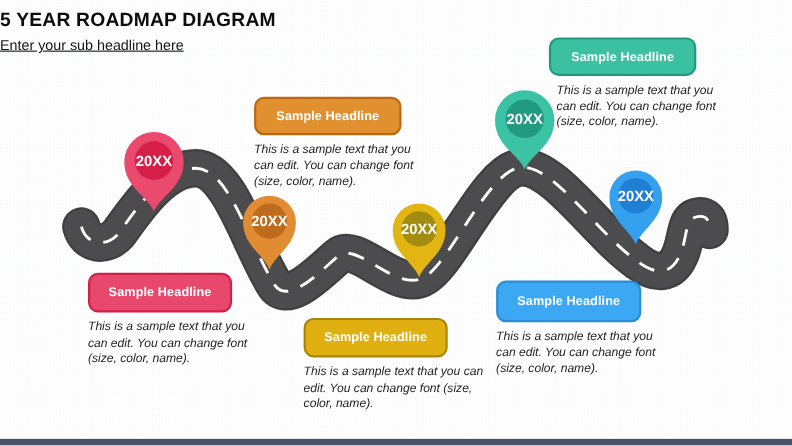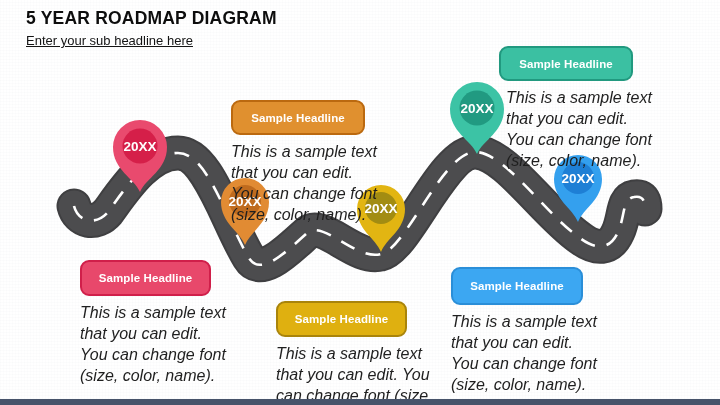--- a/index.html
+++ b/index.html
@@ -4,35 +4,35 @@
 <style>
   html,body{margin:0;padding:0;}
   body{font-family:"Liberation Sans", sans-serif; background:#e9e9e9;}
   .slide{
     position:relative; width:720px; height:405px; overflow:hidden;
     background-color:#ffffff;
     background-image:
       repeating-linear-gradient(0deg, rgba(120,130,150,0.025) 0 1px, transparent 1px 3px),
       repeating-linear-gradient(90deg, rgba(120,130,150,0.02) 0 1px, transparent 1px 3px);
   }
-  .slide-header{position:absolute; left:26px; top:8px; width:560px;}
+  .slide-header{position:absolute; left:0; top:8px; width:560px;}
   .slide-title{margin:0; font-size:17.5px; font-weight:700; letter-spacing:0.2px;}
   .slide-subtitle{margin:4px 0 0 0; font-size:13px; color:#141414;text-decoration:underline;}
   .road-svg{position:absolute; left:0; top:0;}
   .pin-year{fill:#ffffff; font-weight:700; font-size:13.5px; text-anchor:middle;
     font-family:"Liberation Sans", sans-serif;}
-  .card{position:absolute;margin-top:12px;}
+  .card{position:absolute;}
   .headline-box{
     border-style:solid; border-width:2px; border-radius:9px;
     display:flex; align-items:center; justify-content:center;
     color:#ffffff; font-weight:700; font-size:11.5px; letter-spacing:0.1px;
     box-sizing:border-box;
   }
   .sample-text{
-    margin:6px 0 0 0; font-style:italic; font-size:16px; line-height:1.32;
+    margin:6px 0 0 0; font-style:italic; font-size:11px; line-height:1.32;
     font-weight:500;
   }
   .footer-bar{position:absolute; left:0; bottom:0; width:720px; height:6px;}
 </style>
 </head>
 <body>
 
 <div class="slide">
 
   <header class="slide-header">

